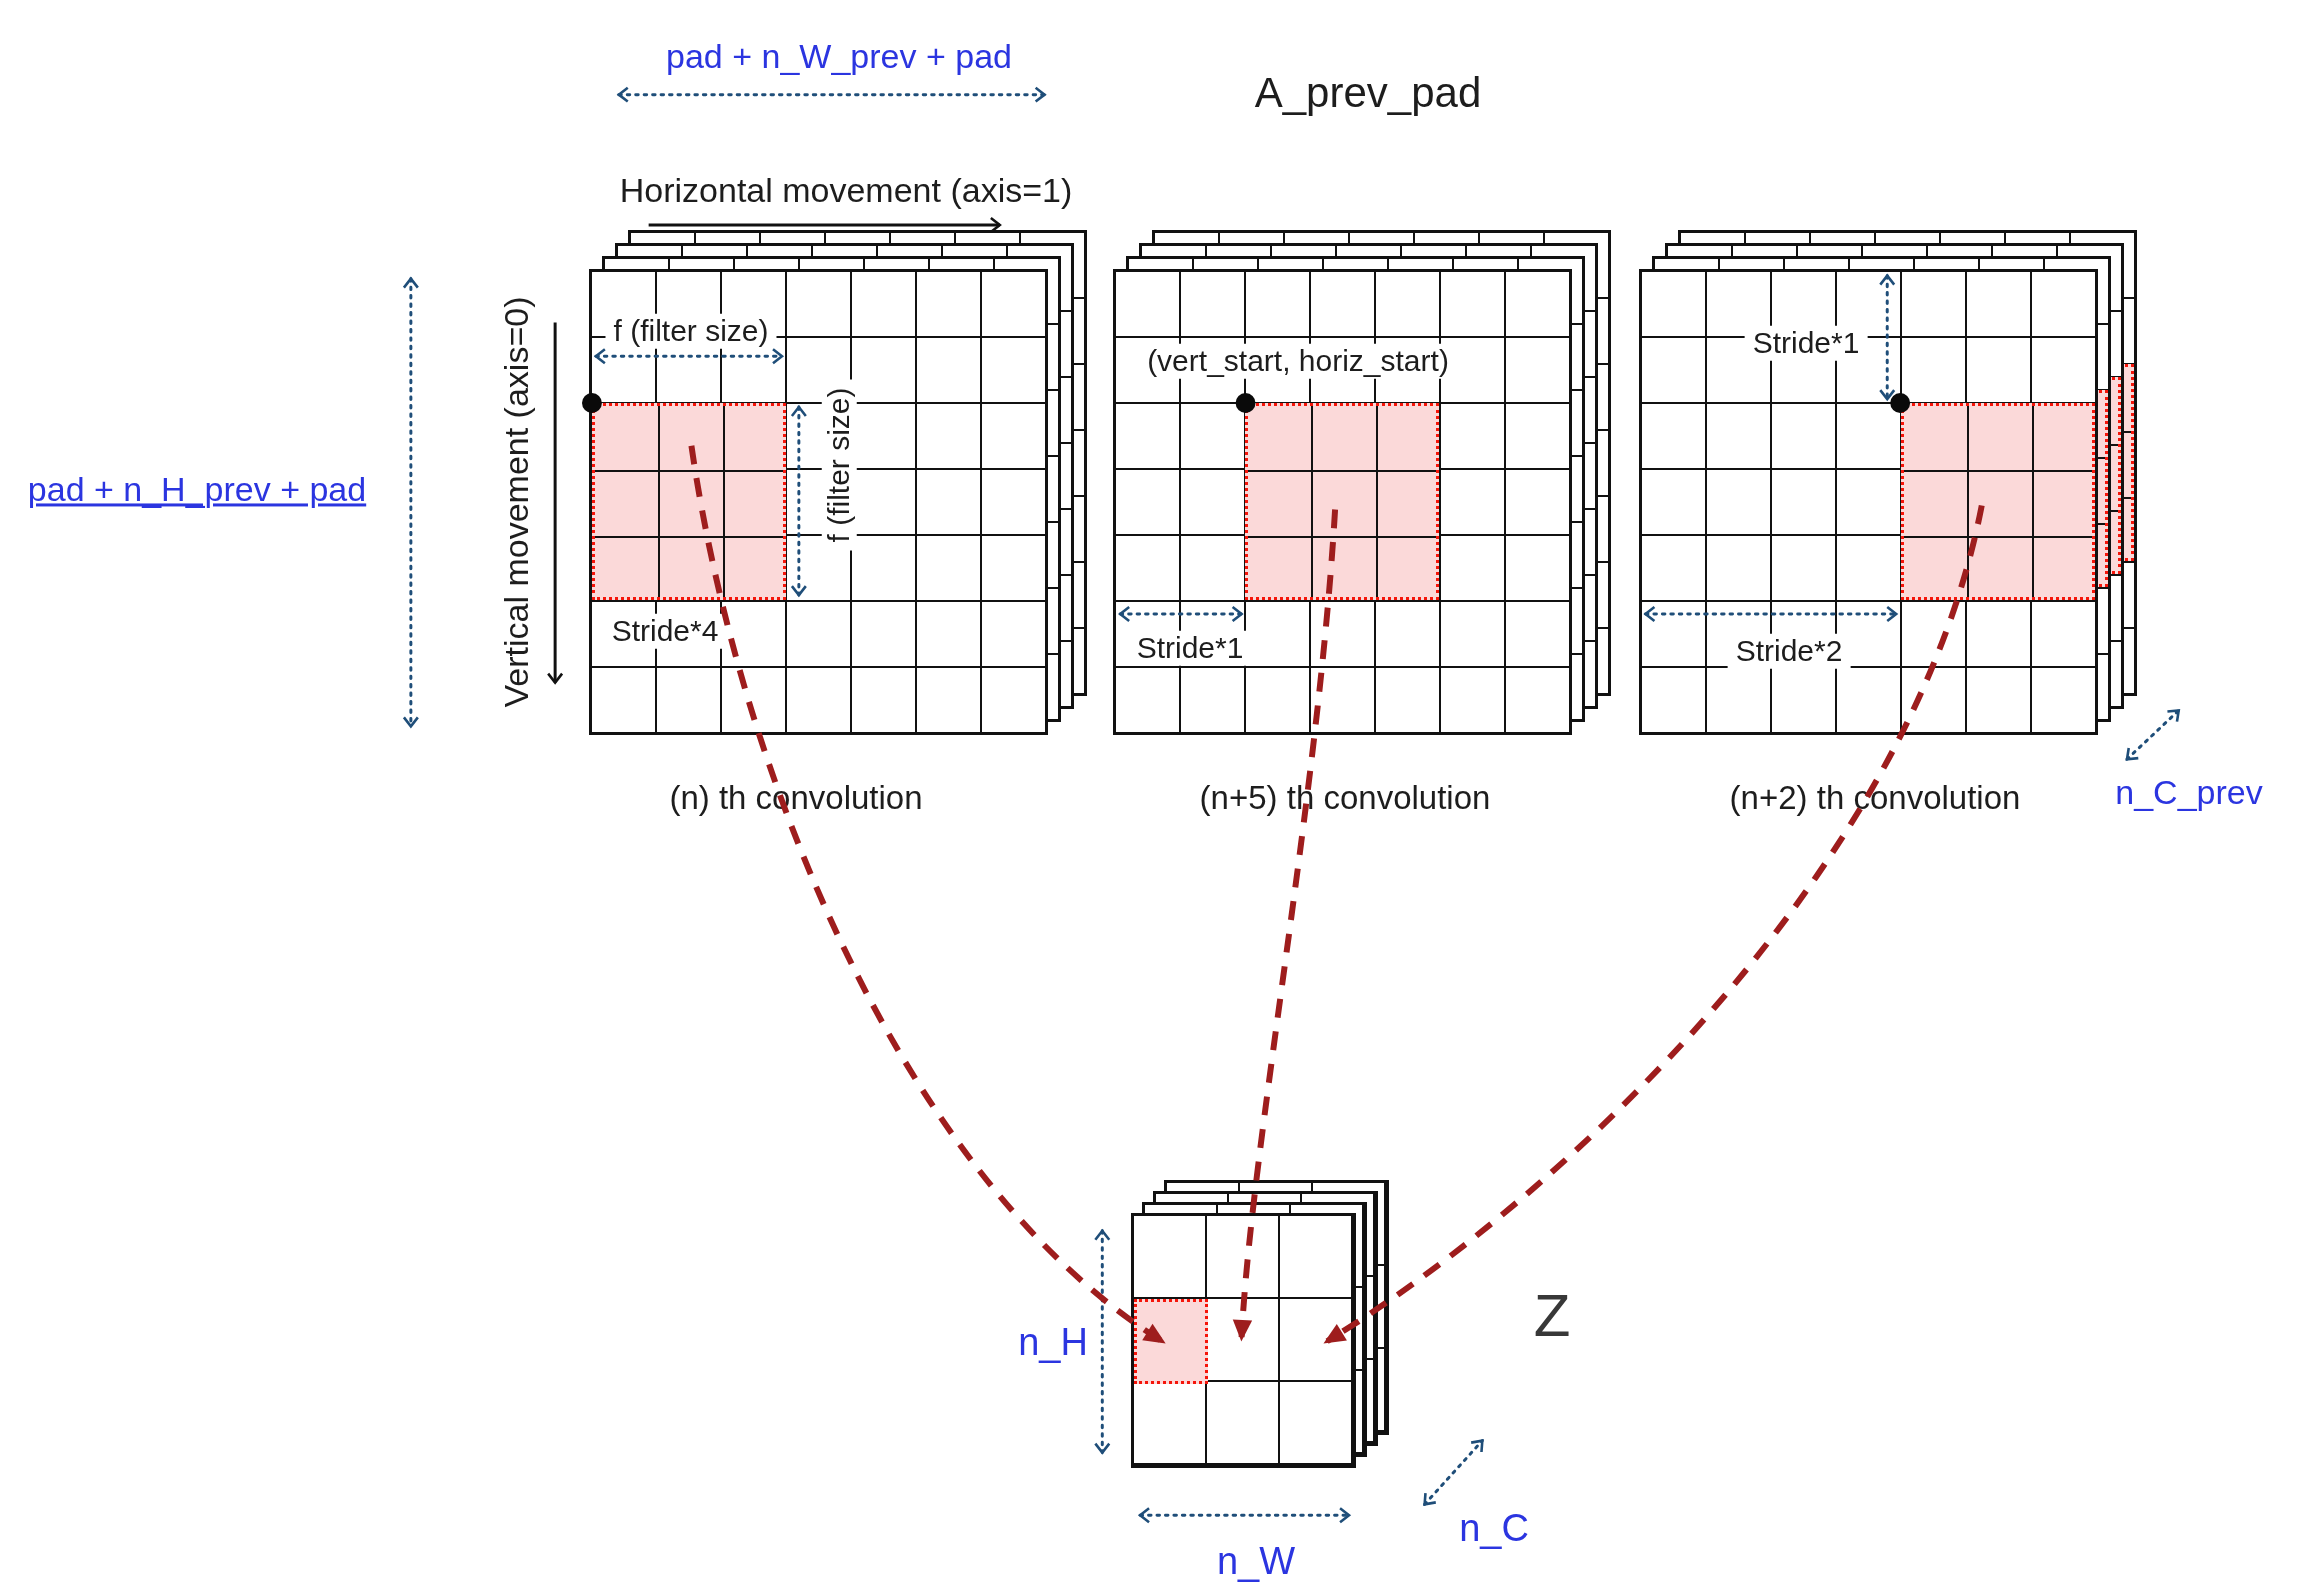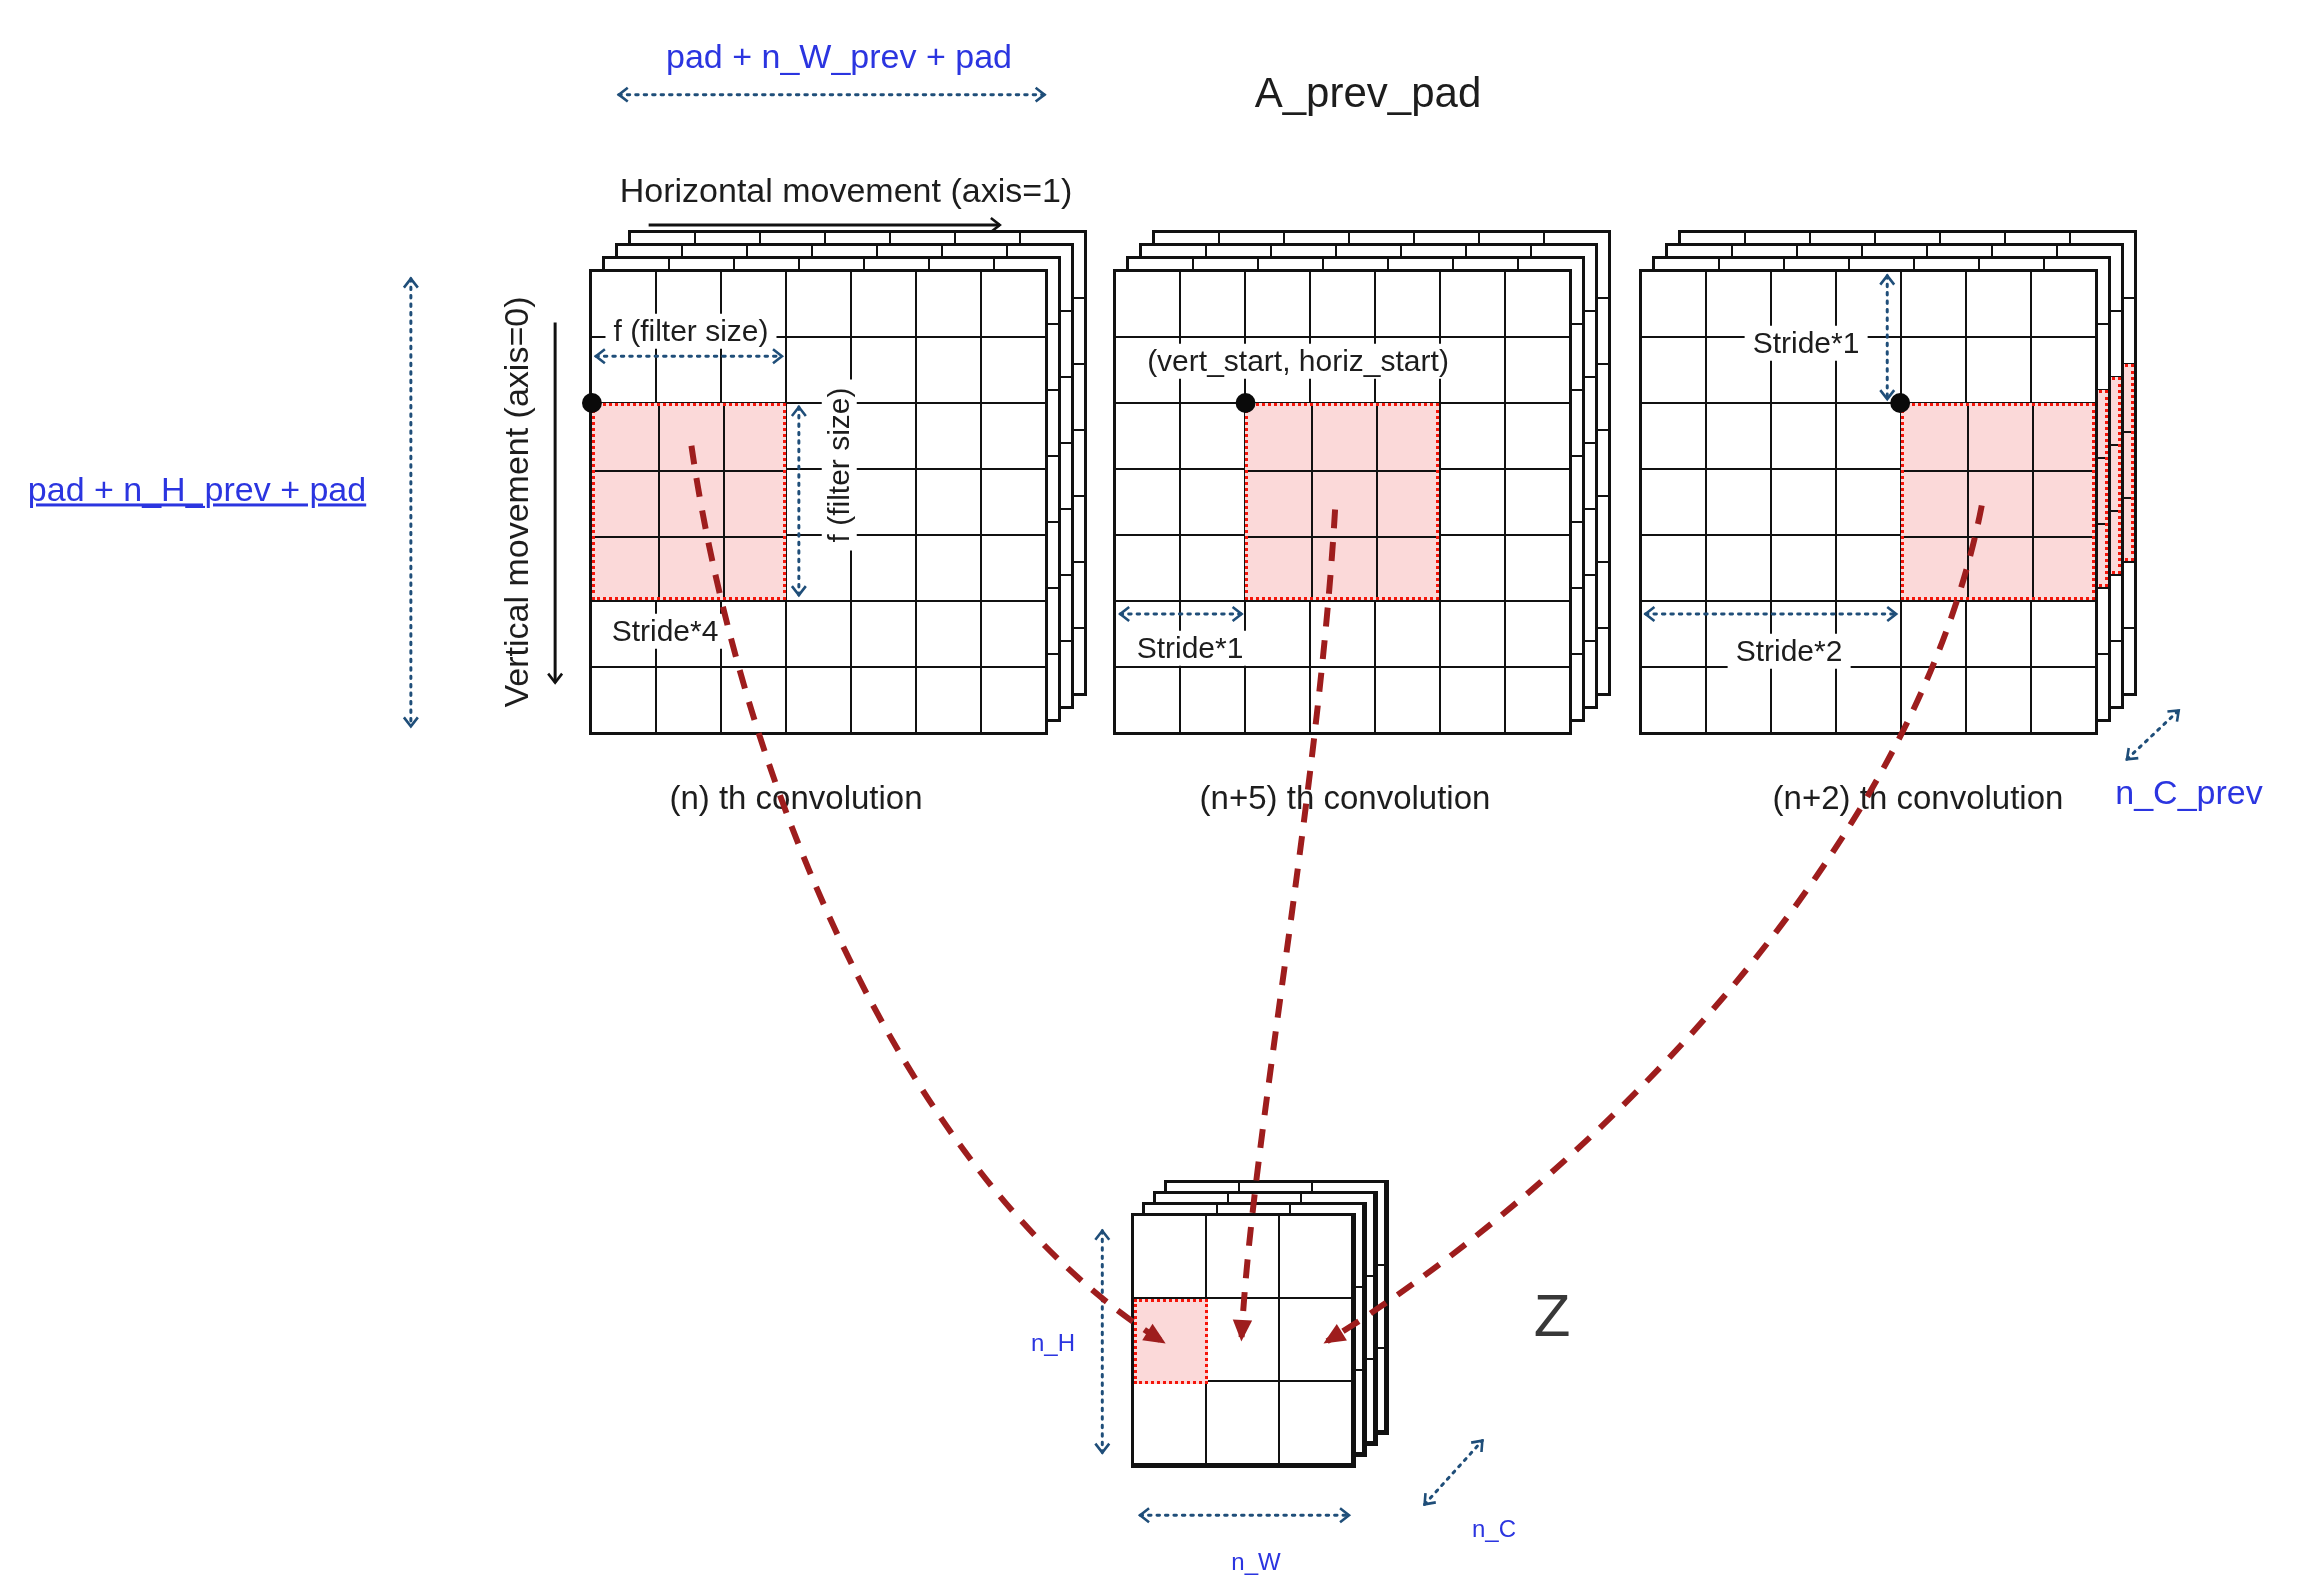--- a/index.html
+++ b/index.html
@@ -29,21 +29,21 @@
 
   
   .lbl{position:absolute;transform:translate(-50%,-50%);white-space:nowrap;line-height:1.15;}
   .rot{transform:translate(-50%,-50%) rotate(-90deg);}
   .wbg{background:#fff;padding:0 8px;}
   .blue{color:#2b35e0;}
   .ink{color:#1d1d1d;}
   .f30{font-size:30px;}
   .f33{font-size:33px;}
   .f34{font-size:34px;}
-  .f36{font-size:24px;text-align:center;}
+  .f36{font-size:38px;text-align:center;}
   .title{font-size:42px;font-weight:500;text-decoration-thickness:3px;text-underline-offset:7px;}
   .zlab{font-size:60px;color:#383838;}
 
   svg.overlay{position:absolute;left:0;top:0;width:2319px;height:1594px;pointer-events:none;}
 </style>
 </head>
 <body>
 
 <div class="canvas">
 
@@ -102,21 +102,21 @@
   <div class="lbl f30 ink wbg" style="left:665px;top:631px;z-index:15;">Stride*4</div>
 
   <div class="lbl f30 ink wbg" style="left:1266px;top:361px;z-index:15;margin-left:32px;">(vert_start, horiz_start)</div>
   <div class="lbl f30 ink wbg" style="left:1190px;top:648px;z-index:15;">Stride*1</div>
 
   <div class="lbl f30 ink wbg" style="left:1806px;top:343px;z-index:15;">Stride*1</div>
   <div class="lbl f30 ink wbg" style="left:1789px;top:651px;z-index:15;">Stride*2</div>
 
   <div class="lbl f33 ink" style="left:796px;top:798px;z-index:20;">(n) th convolution</div>
   <div class="lbl f33 ink" style="left:1345px;top:798px;z-index:20;">(n+5) th convolution</div>
-  <div class="lbl f33 ink" style="left:1875px;top:798px;z-index:20;margin-left:43px;">(n+2) th convolution</div>
+  <div class="lbl f33 ink" style="left:1875px;top:798px;z-index:20;">(n+2) th convolution</div>
 
   <div class="lbl f34 blue" style="left:2189px;top:793px;z-index:20;">n_C_prev</div>
 
   <div class="lbl zlab" style="left:1552px;top:1315px;z-index:20;">Z</div>
   <div class="lbl f36 blue" style="left:1053px;top:1343px;z-index:20;">n_H</div>
   <div class="lbl f36 blue" style="left:1256px;top:1562px;z-index:20;">n_W</div>
   <div class="lbl f36 blue" style="left:1494px;top:1529px;z-index:20;">n_C</div>
 
   <svg class="overlay" viewBox="0 0 2331 1602" style="z-index:30;">
     <defs>

